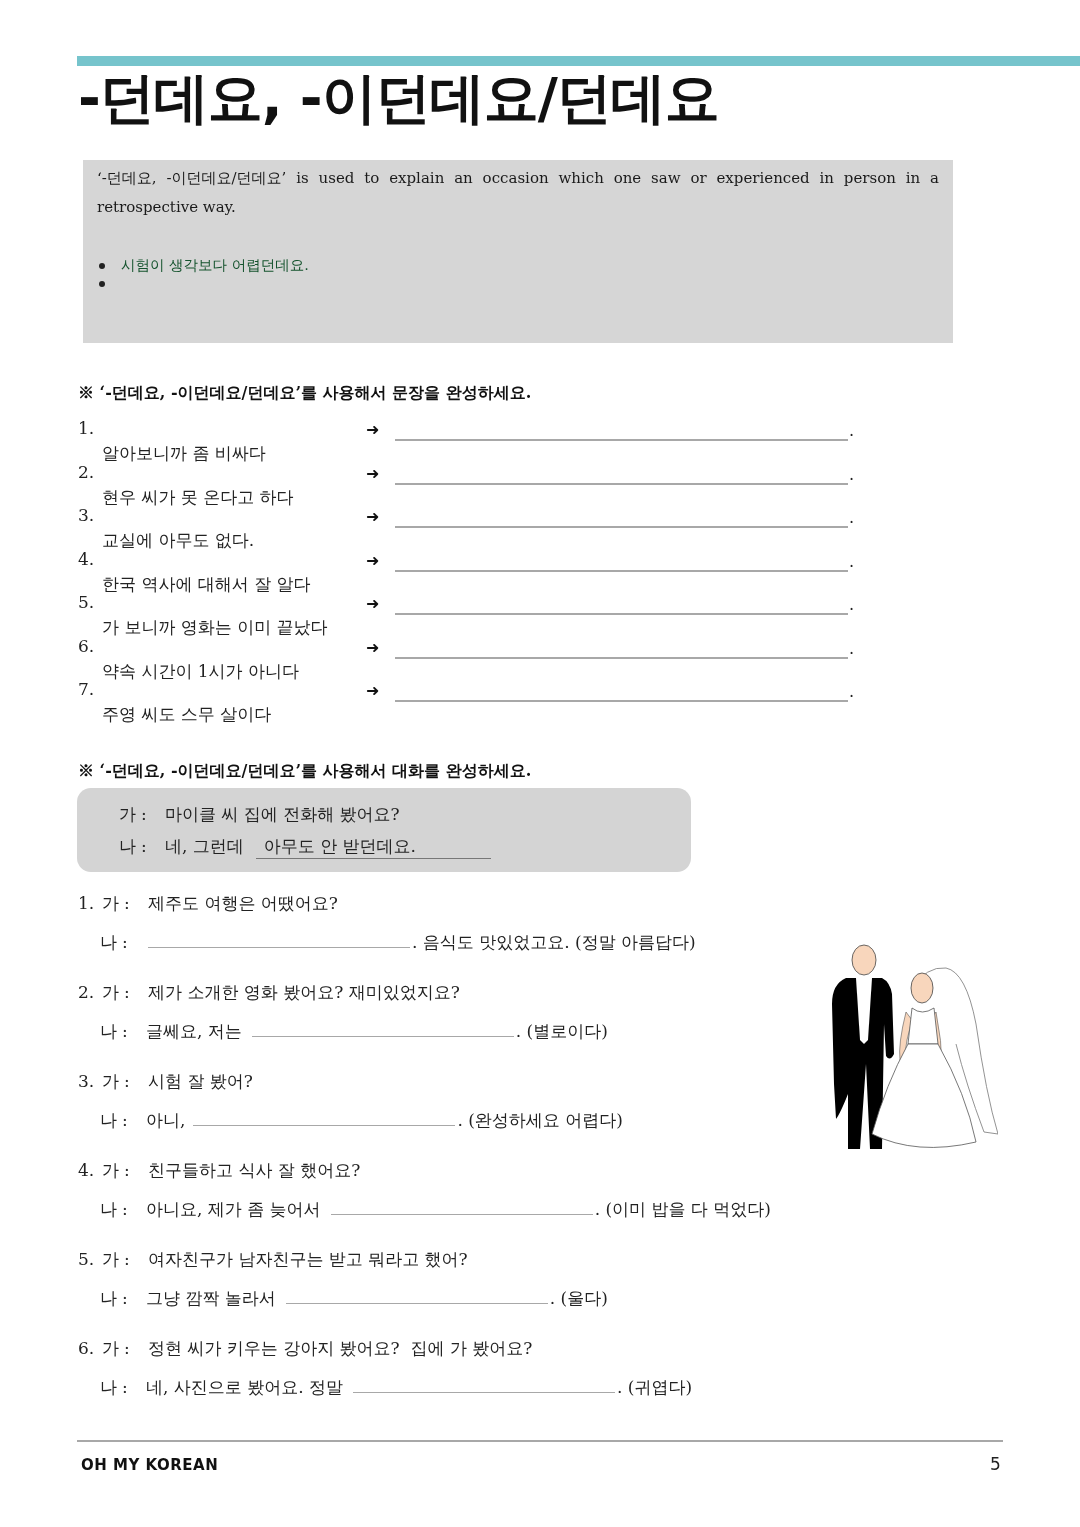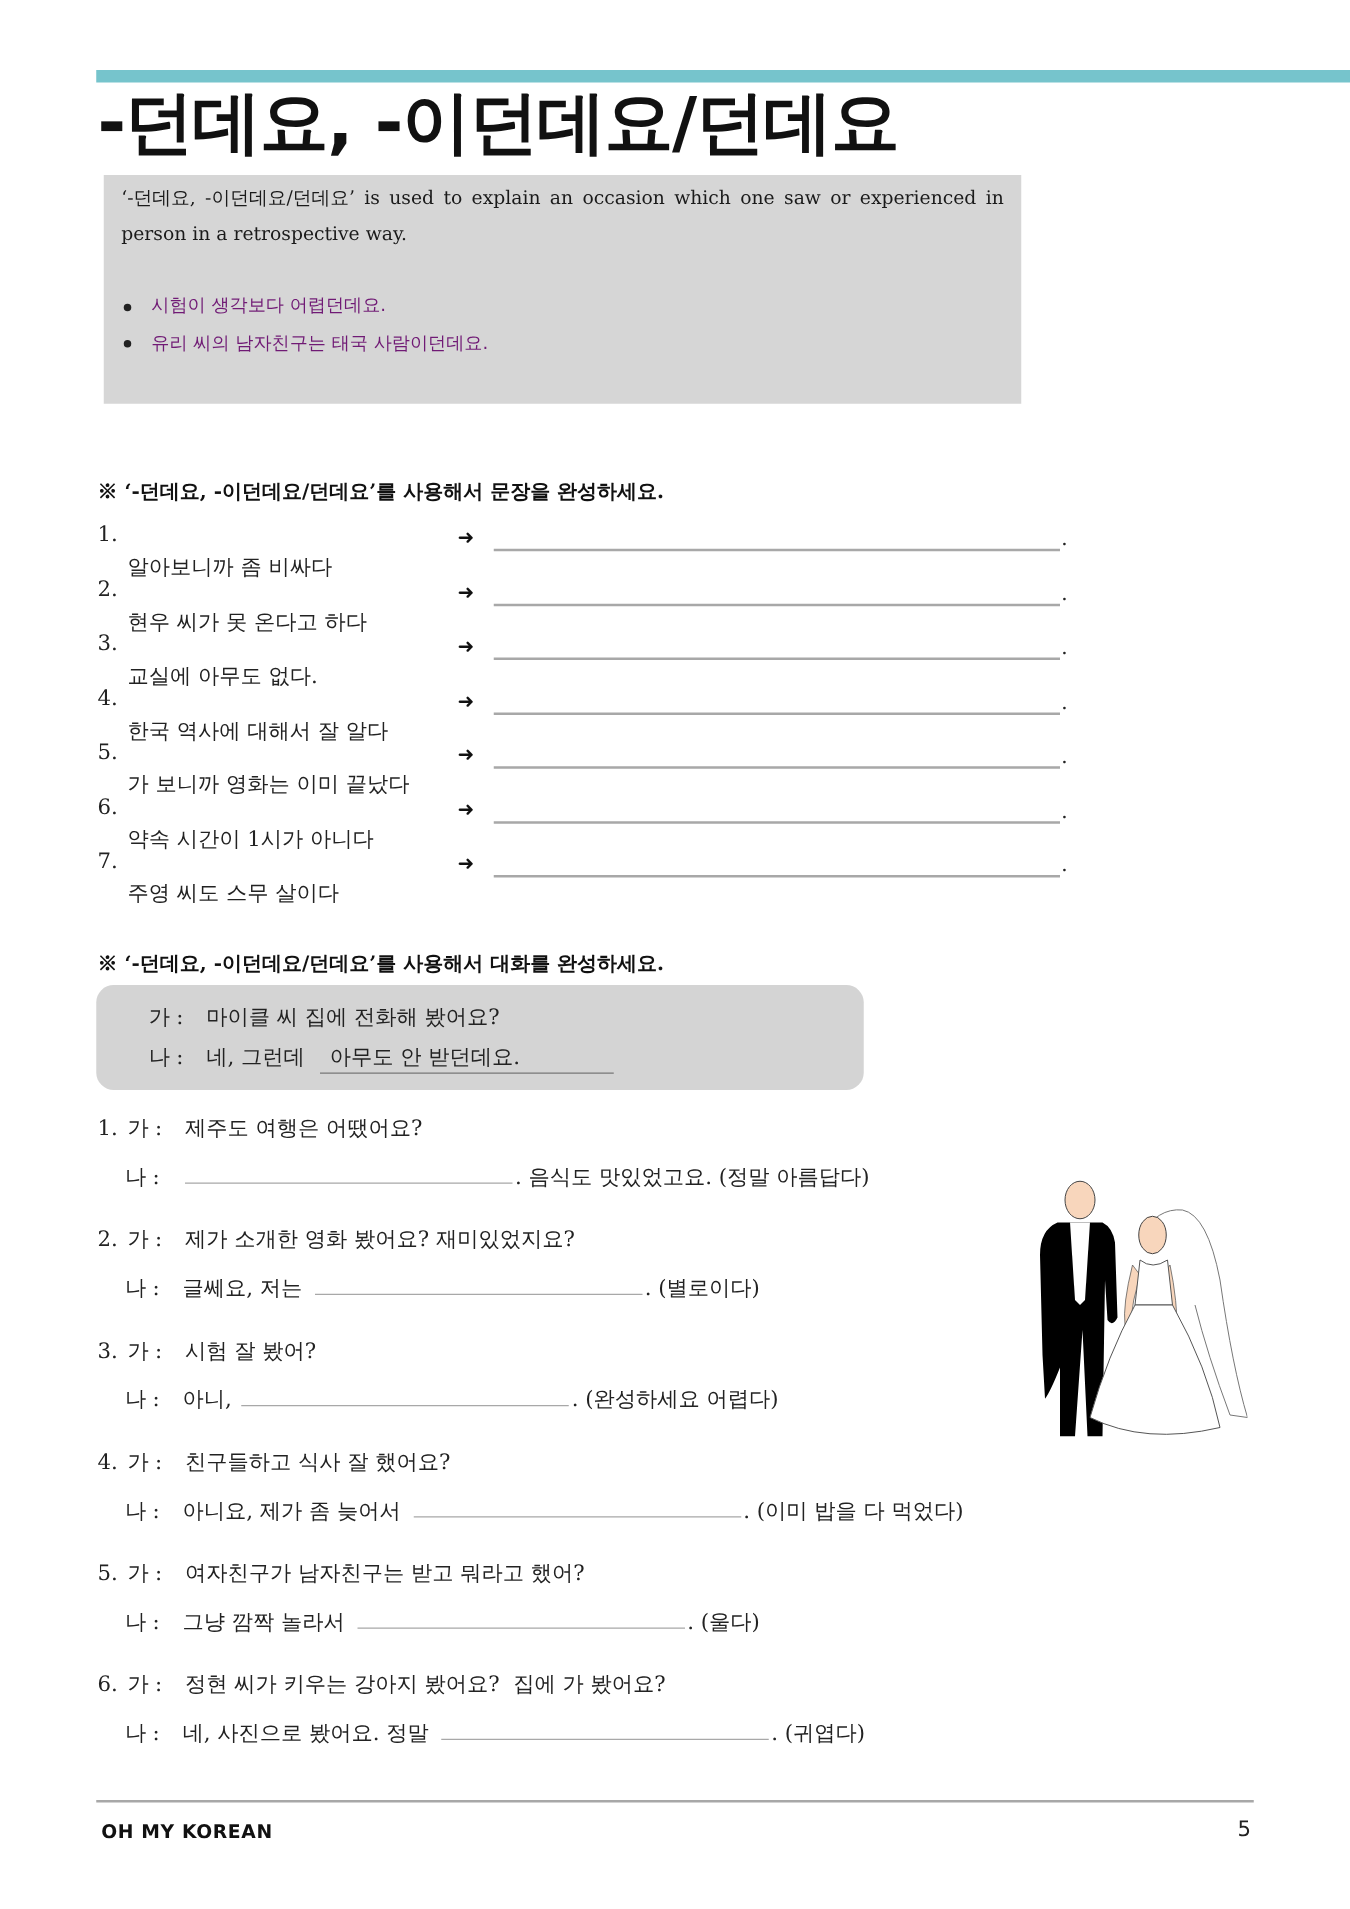--- a/index.html
+++ b/index.html
@@ -3,24 +3,24 @@
 <meta charset="utf-8">
 <style>
   * { box-sizing: border-box; margin: 0; padding: 0; }
   html, body { width: 1080px; height: 1527px; background: #ffffff; }
   body { position: relative; overflow: hidden; font-family: "DejaVu Serif", serif; color: #222; }
 
   .topbar { position: absolute; left: 77px; top: 56px; width: 1003px; height: 10px; background: #76c4cc; }
 
   .page-title { position: absolute; left: 78px; top: 70px; font-family: "DejaVu Sans", sans-serif; font-weight: bold; font-size: 55px; letter-spacing: -1px; color: #111; line-height: 56px; }
 
-  .info-box { position: absolute; left: 83px; top: 140px; width: 734px; height: 183px; background: #d6d6d6; padding: 4px 14px 0 14px; }
+  .info-box { position: absolute; left: 83px; top: 160px; width: 870px; height: 183px; background: #d6d6d6; padding: 4px 14px 0 14px; }
   .info-desc { font-size: 15px; line-height: 29px; text-align: justify; text-align-last: left; color: #1a1a1a; font-family: "DejaVu Serif", serif; }
   .info-examples { list-style: none; margin-top: 29px; }
-  .info-examples li { font-family: "DejaVu Sans", sans-serif; font-size: 14.5px; line-height: 29.5px; color: #701a75; display: flex; align-items: center; }
+  .info-examples li { font-family: "DejaVu Sans", sans-serif; font-size: 14.5px; line-height: 29.5px; color: #14532d; display: flex; align-items: center; }
   .bullet { display: inline-block; width: 6px; height: 6px; background: #222; border-radius: 50%; margin: 0 16px 0 2px; }
 
   .section-heading { position: absolute; left: 78px; font-family: "DejaVu Serif", serif; font-weight: bold; font-size: 16px; color: #111; }
   .sec1-heading { top: 383px; }
   .sec2-heading { top: 749px; margin-top: 12px; }
 
   .ex1-list { position: absolute; left: 78px; top: 418px; width: 790px; }
   .ex1-row { position: relative; height: 43.5px; display: flex; align-items: flex-start; font-size: 17px; color: #222; }
   .ex1-num { width: 24px; }
   .ex1-prompt { width: 264px; margin-top: 24px; }
@@ -55,21 +55,20 @@
 
 <div class="info-box">
   <p class="info-desc">‘-던데요, -이던데요/던데요’ is used to explain an occasion which one saw or experienced in person in a retrospective way.</p>
   <ul class="info-examples">
     <li>
         <span class="bullet"></span>
         <span>시험이 생각보다 어렵던데요.</span>
       </li>
     <li>
         <span class="bullet"></span>
-        <span>유리 씨의 남자친구는 태국 사람이던데요.</span>
       </li>
   </ul>
 </div>
 
 <div class="section-heading sec1-heading">※ ‘-던데요, -이던데요/던데요’를 사용해서 문장을 완성하세요.</div>
 
 <div class="ex1-list">
   <div class="ex1-row">
     <span class="ex1-num">1.</span>
     <span class="ex1-prompt">알아보니까 좀 비싸다</span>

